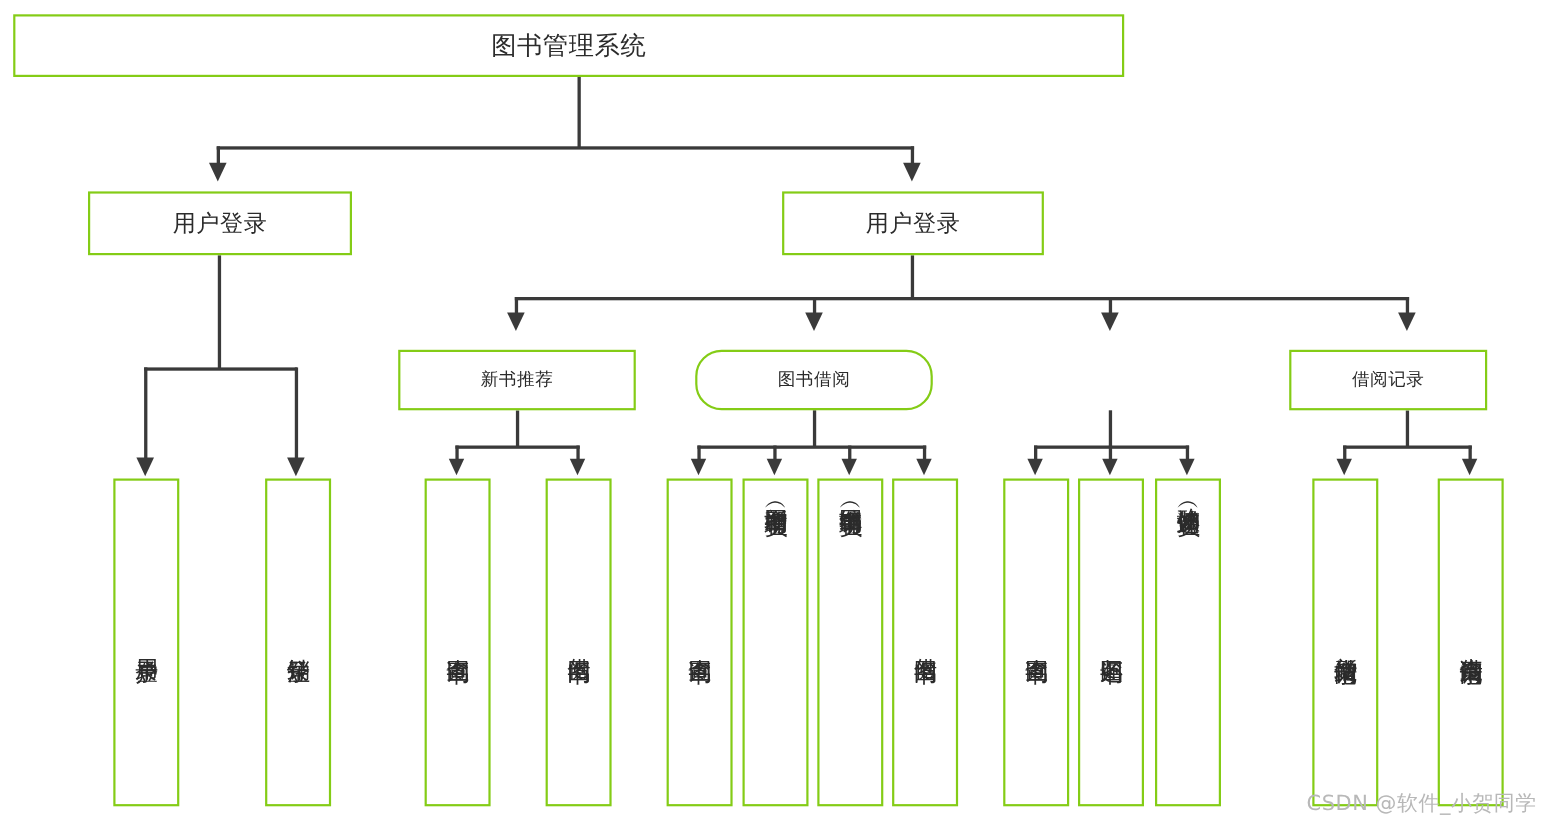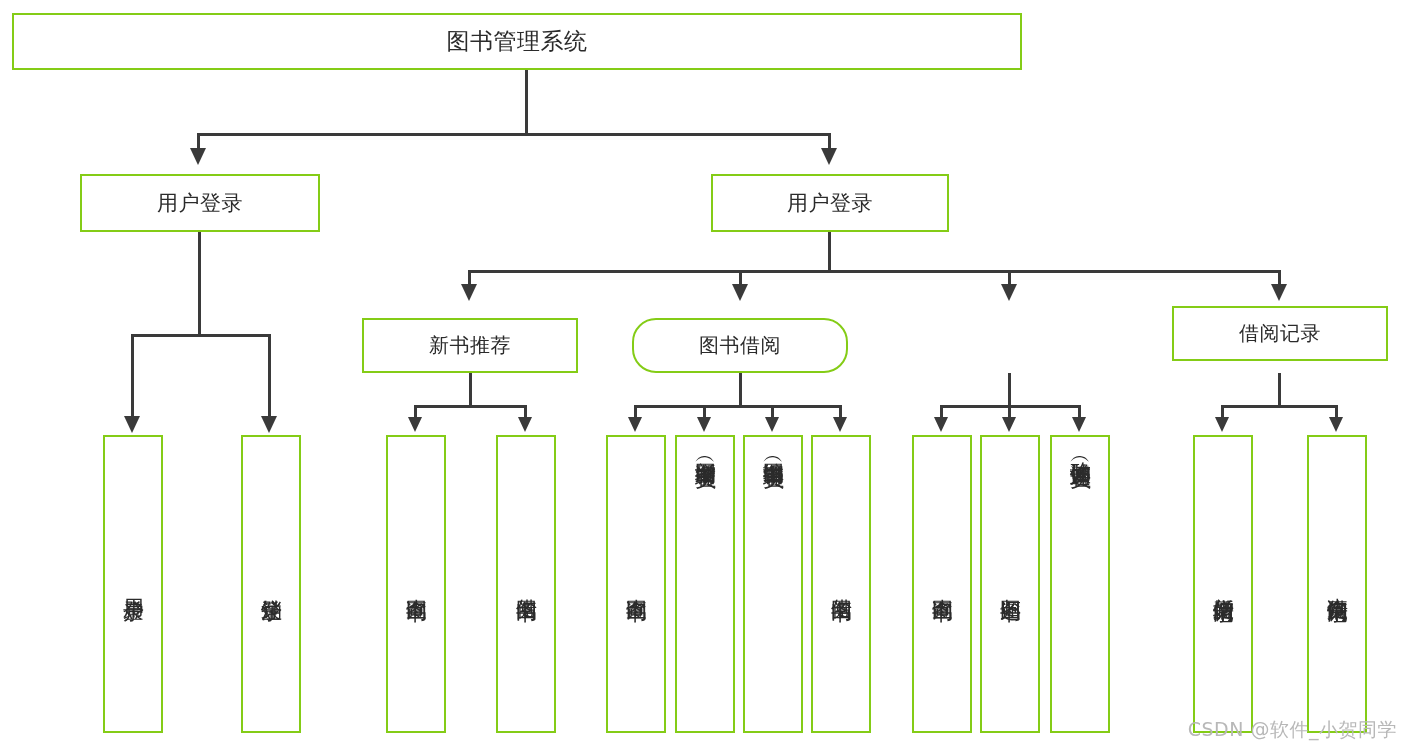--- a/index.html
+++ b/index.html
@@ -31,21 +31,21 @@
   }
   .node-root {
     font-size: 23px;
     letter-spacing: 0.5px;
   }
   .node-l1 {
     font-size: 21px;
     letter-spacing: 0.5px;
   }
   .node-l2 {
-    font-size: 20px;
+    font-size: 16px;
     letter-spacing: 0.5px;
   }
   
   .node-leaf {
     align-items: flex-start;
     justify-content: center;
     padding-top: 8px;
   }
   .vtext {
     writing-mode: vertical-rl;
@@ -138,21 +138,21 @@
   <div class="arrow" style="left:1001px; top:284px;"></div>
   <div class="vline" style="left:1278px; top:270px; width:3px; height:16px;"></div>
   <div class="arrow" style="left:1271px; top:284px;"></div>
 
   <div class="node node-l2" style="left:362px; top:318px; width:216px; height:55px;">
     <span>新书推荐</span>
   </div>
   <div class="node node-l2" style="left:632px; top:318px; width:216px; height:55px;border-radius:24px;">
     <span>图书借阅</span>
   </div>
-  <div class="node node-l2" style="left:1172px; top:306px; width:216px; height:55px;">
+  <div class="node node-l2" style="left:1172px; top:318px; width:180px; height:55px;">
     <span>借阅记录</span>
   </div>
 
   <div class="vline" style="left:469px; top:373px; width:3px; height:34px;"></div>
   <div class="hline" style="left:414px; top:405px; width:113px; height:3px;"></div>
   <div class="vline" style="left:414px; top:405px; width:3px; height:13px;"></div>
   <div class="arrow arrow-sm" style="left:408px; top:417px;"></div>
   <div class="vline" style="left:524px; top:405px; width:3px; height:13px;"></div>
   <div class="arrow arrow-sm" style="left:518px; top:417px;"></div>
 

